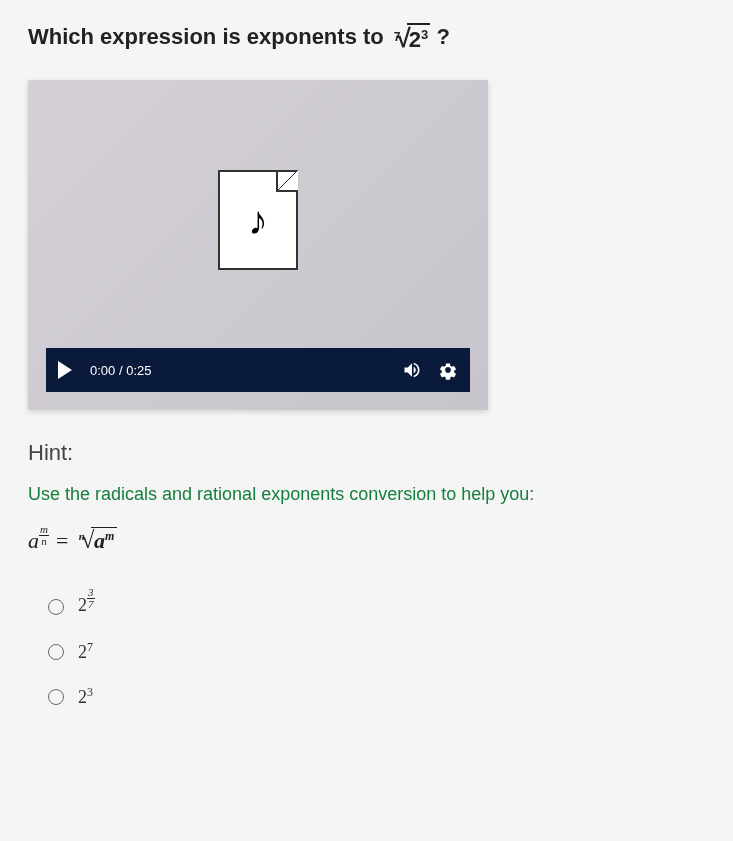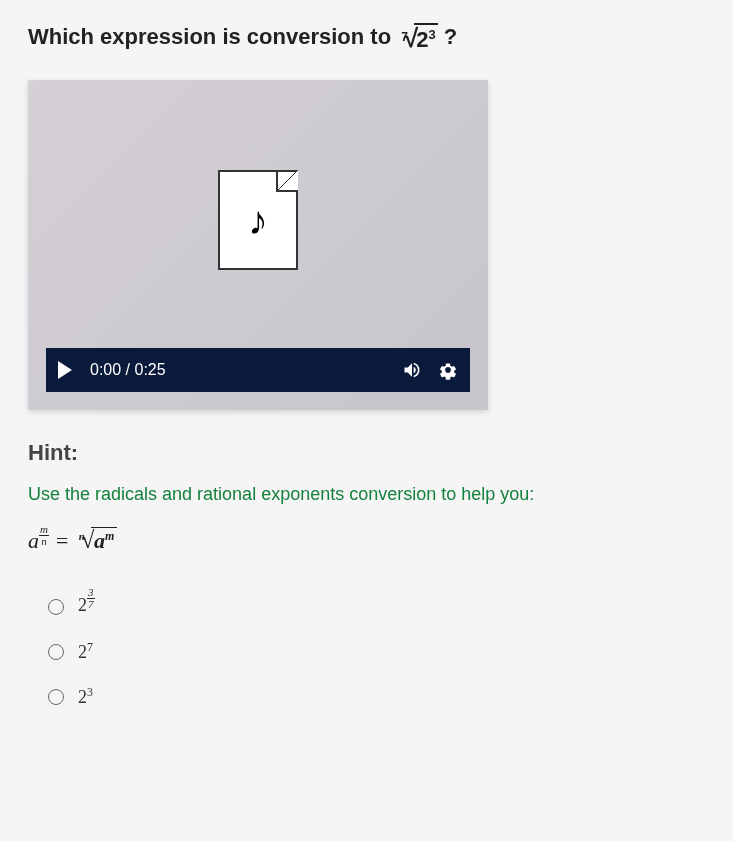--- a/index.html
+++ b/index.html
@@ -87,21 +87,21 @@
       position: absolute;
       bottom: 18px;
       left: 18px;
       right: 18px;
       height: 44px;
       background: #0a1a3a;
       display: flex;
       align-items: center;
       padding: 0 12px;
       color: #fff;
-      font-size: 16px;
+      font-size: 13px;
     }
     .play-btn {
       width: 0;
       height: 0;
       border-left: 14px solid #fff;
       border-top: 9px solid transparent;
       border-bottom: 9px solid transparent;
       margin-right: 18px;
       cursor: pointer;
     }
@@ -115,21 +115,21 @@
       margin-right: 16px;
       cursor: pointer;
     }
     .gear-icon {
       width: 20px;
       height: 20px;
       cursor: pointer;
     }
     .hint-label {
       font-size: 22px;
-      font-weight: 700;
+      font-weight: 400;
       color: #444;
       margin-bottom: 18px;
     }
     .hint-text {
       font-size: 18px;
       color: #15803d;
       margin-bottom: 22px;
     }
     .formula {
       font-size: 22px;
@@ -177,21 +177,21 @@
       flex-shrink: 0;
     }
     .option-math {
       font-style: normal;
     }
   </style>
 </head>
 <body>
 
 <div class="question">
-  <span>Which expression is conversion to </span>
+  <span>Which expression is exponents to </span>
   <span class="math-root">
     <span class="root-index">7</span><span class="radical">√</span><span class="radicand"><span>2</span><sup class="superscript">3</sup></span>
   </span>
   <span> ?</span>
 </div>
 
 <div class="video-container">
   <div class="file-icon">
     <div class="file-corner"></div>
     <div class="music-note">♪</div>

